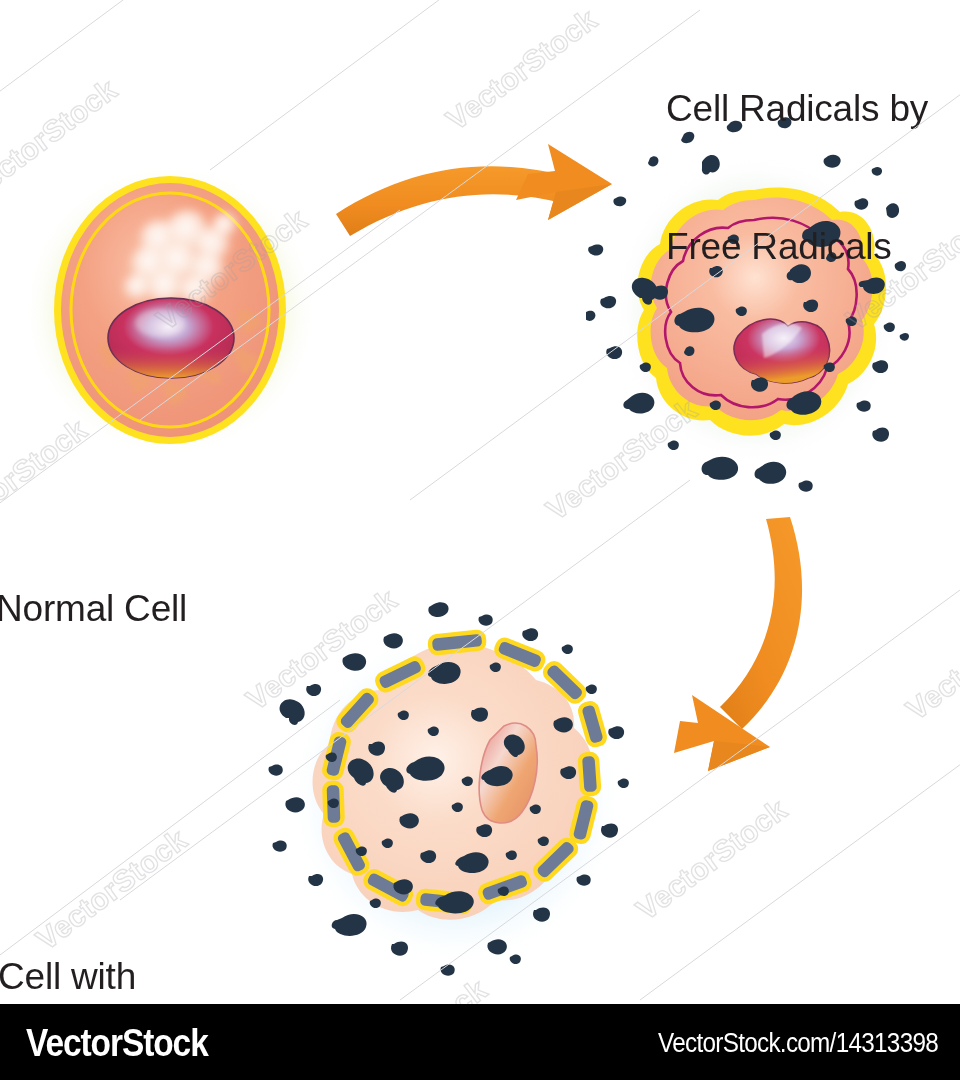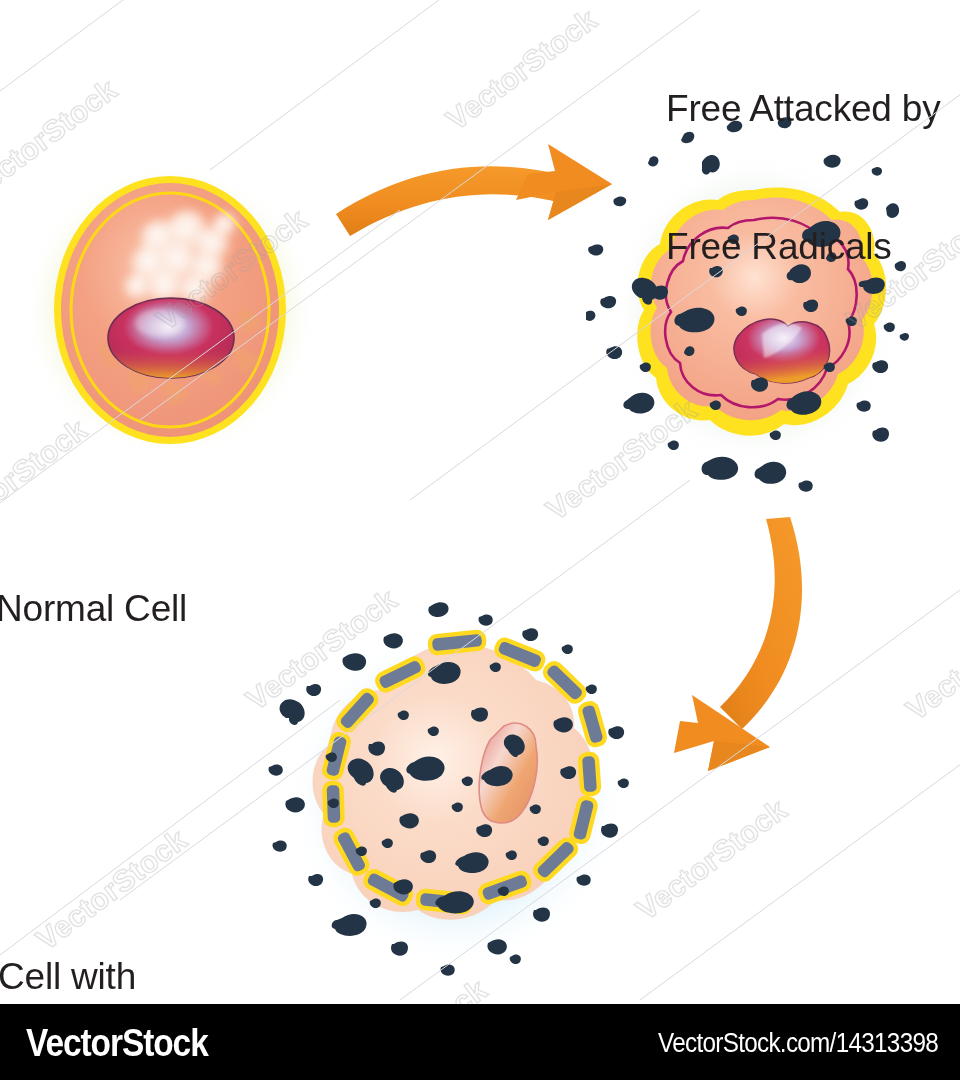--- a/index.html
+++ b/index.html
@@ -430,21 +430,21 @@
       <path d="M272,238 c6,-4 11,1 8,6 c-4,5 -12,0 -10,-5 z"></path>
       <path d="M104,300 c6,-4 11,1 8,6 c-4,5 -12,0 -10,-5 z"></path>
       <path d="M60,154 c6,-4 11,1 8,6 c-4,5 -12,0 -10,-5 z"></path>
       <path d="M224,64 c6,-4 11,1 8,6 c-4,5 -12,0 -10,-5 z"></path>
       <path d="M288,120 c10,-7 20,0 16,8 c-5,9 -22,3 -18,-7 z"></path>
       <path d="M296,168 c8,-5 15,1 11,8 c-5,7 -18,1 -14,-7 z"></path>
     </g>
   </svg>
 
   <div class="label" id="label-attacked">
-    <div>Free Attacked by</div>
+    <div>Cell Radicals by</div>
     <div>Free Radicals</div>
   </div>
 
   <div class="label" id="label-normal">
     <div>Normal Cell</div>
   </div>
 
   <div class="label" id="label-stress">
     <div>Cell with</div>
     

